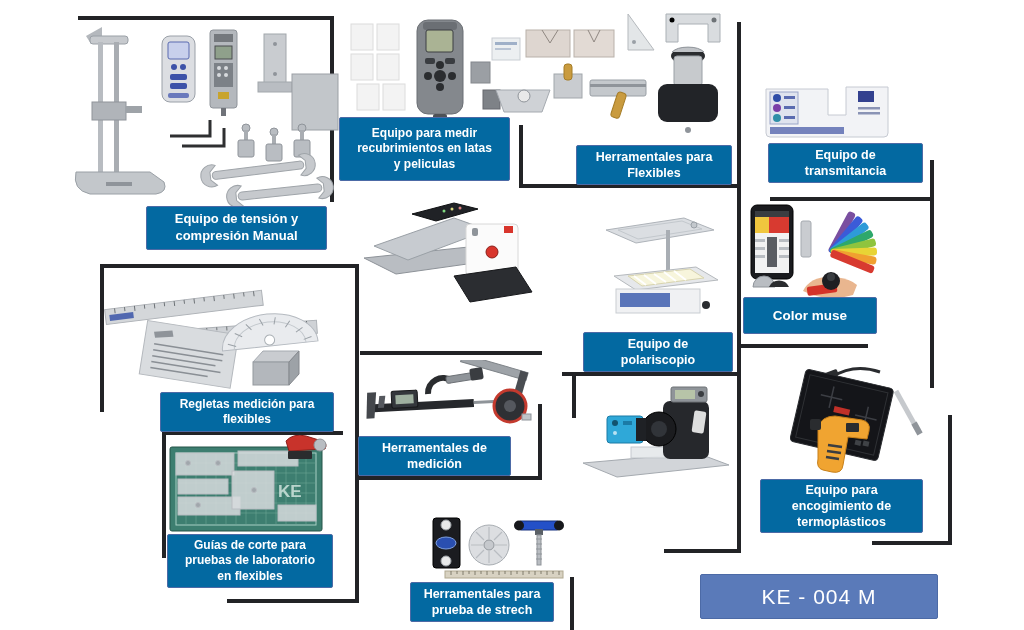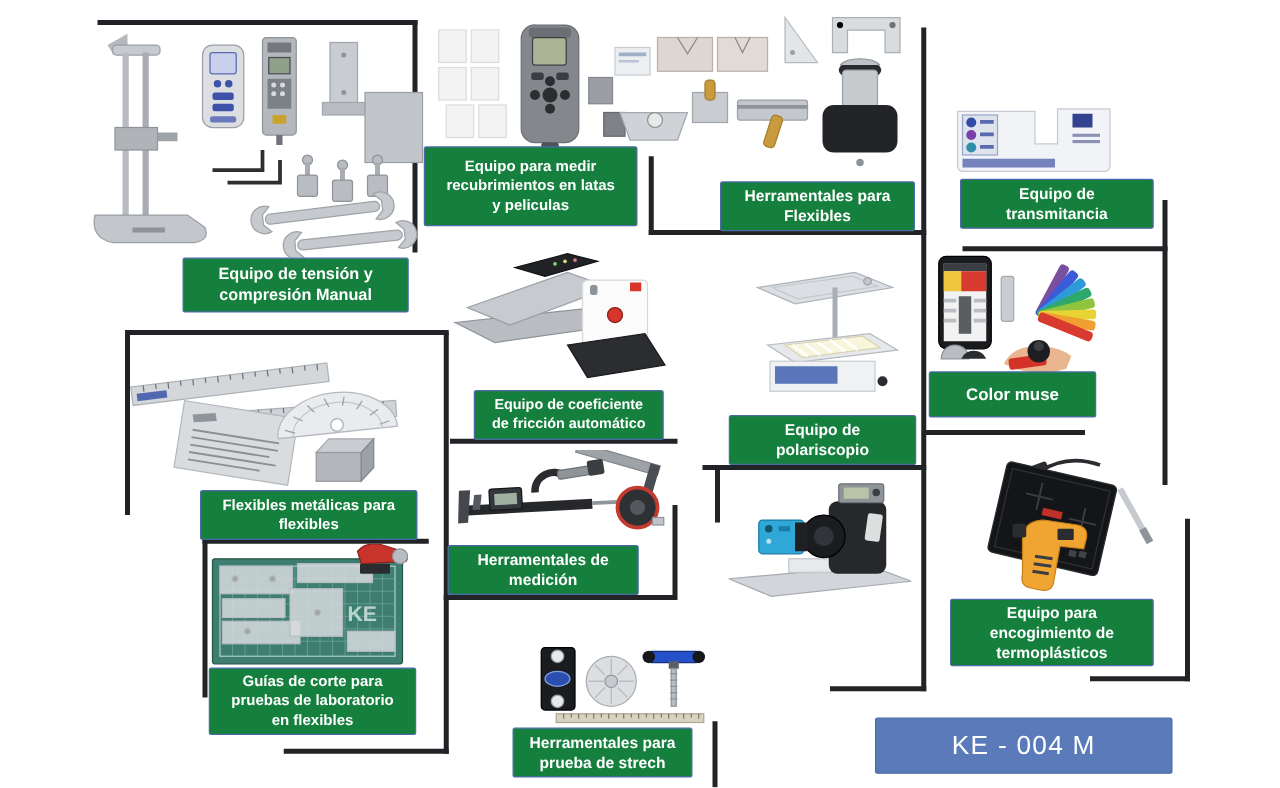--- a/index.html
+++ b/index.html
@@ -2,21 +2,21 @@
 <html><head>
 <meta charset="utf-8">
 <style>
   html,body{margin:0;padding:0;background:#ffffff;}
   .canvas{
     position:relative;width:1024px;height:630px;background:#ffffff;overflow:hidden;
     font-family:"Liberation Sans",sans-serif;
   }
   .line{position:absolute;background:#222326;}
   .section-label{
-    position:absolute;background:#15803d;border:1px solid #4c6aa6;border-radius:2px;
+    position:absolute;background:#0369a1;border:1px solid #4c6aa6;border-radius:2px;
     color:#ffffff;font-weight:bold;font-size:12.5px;line-height:1.28;text-align:center;
     display:flex;align-items:center;justify-content:center;white-space:pre-line;
     padding:2px 4px;box-sizing:border-box;
   }
   .code-box{
     position:absolute;background:#5a7ab9;border:1px solid #4c6aa6;border-radius:2px;
     color:#ffffff;font-weight:normal;font-size:21px;letter-spacing:1px;text-align:center;
     display:flex;align-items:center;justify-content:center;box-sizing:border-box;
   }
   .photo{position:absolute;}
@@ -460,27 +460,25 @@
 y peliculas</div>
 
   <div class="section-label" style="left:576px;top:145px;width:156px;height:40px">Herramentales para
 Flexibles</div>
 
   <div class="section-label" style="left:768px;top:143px;width:155px;height:40px">Equipo de
 transmitancia</div>
 
   <div class="section-label" style="left:743px;top:297px;width:134px;height:37px;font-size:13.5px">Color muse</div>
 
-  <div class="section-label fs11" style="left:379px;top:312px;width:152px;height:40px">Equipo de coeficiente
-de fricción automático</div>
 
   <div class="section-label" style="left:583px;top:332px;width:150px;height:40px">Equipo de
 polariscopio</div>
 
-  <div class="section-label fs12" style="left:160px;top:392px;width:174px;height:40px">Flexibles metálicas para
+  <div class="section-label fs12" style="left:160px;top:392px;width:174px;height:40px">Regletas medición para
 flexibles</div>
 
   <div class="section-label" style="left:358px;top:436px;width:153px;height:40px">Herramentales de
 medición</div>
 
 
   <div class="section-label fs12" style="left:167px;top:534px;width:166px;height:54px">Guías de corte para
 pruebas de laboratorio
 en flexibles</div>
 

